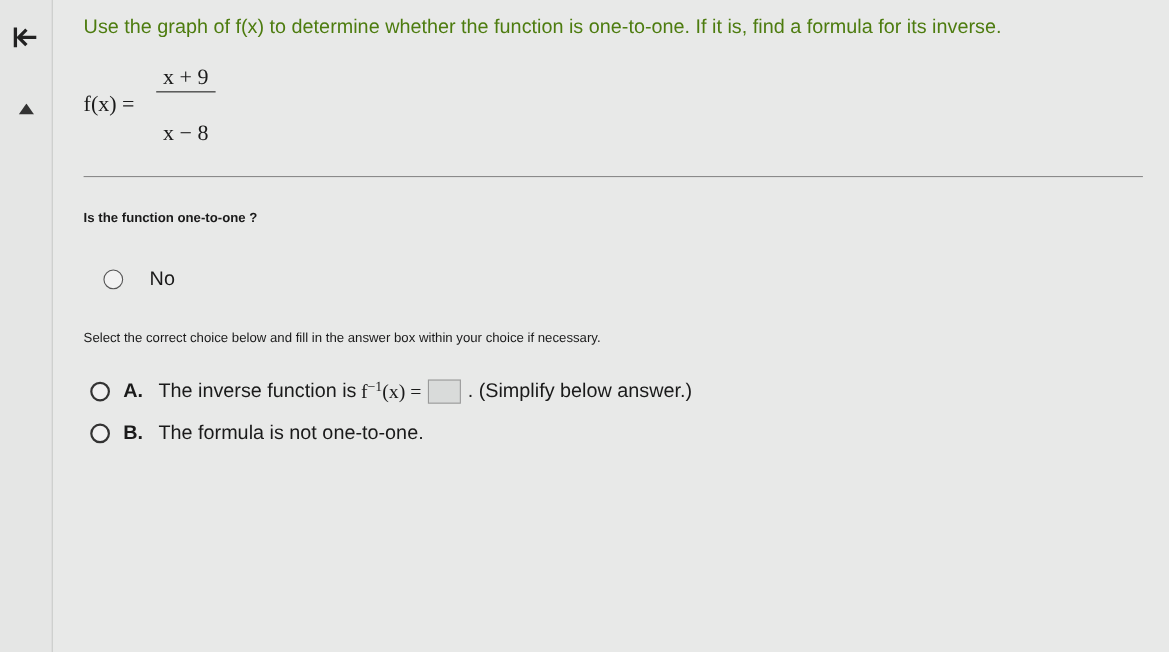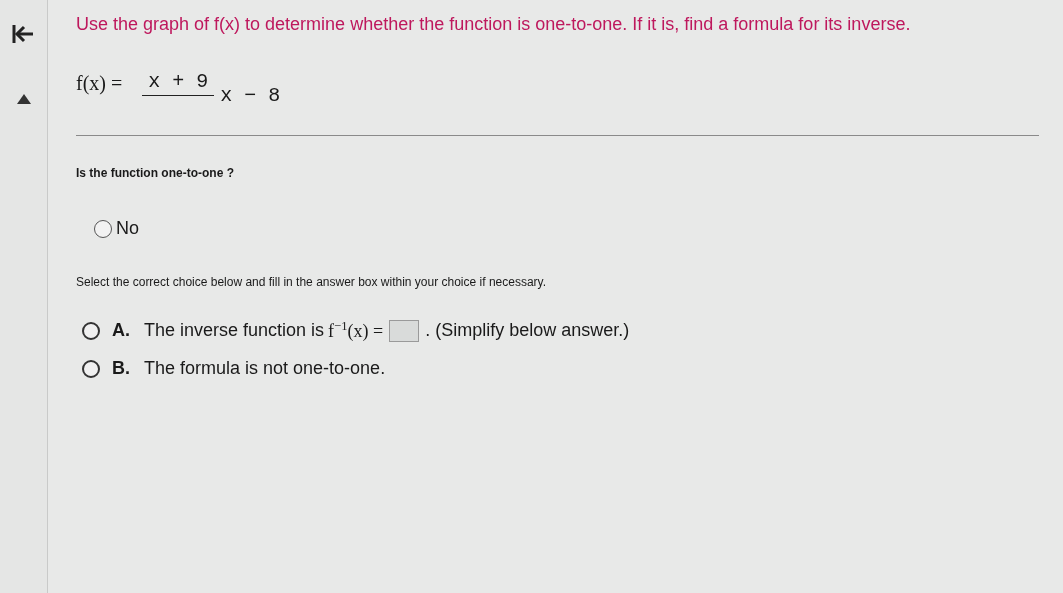--- a/index.html
+++ b/index.html
@@ -40,55 +40,56 @@
   }
   .content {
     position: absolute;
     left: 48px; top: 0; right: 0; bottom: 0;
     padding: 14px 24px 24px 28px;
     overflow: hidden;
   }
   .prompt {
     font-size: 18px;
     font-weight: 400;
-    color: #be185d;
+    color: #4d7c0f;
     margin-bottom: 24px;
   }
   .formula {
     font-size: 20px;
     font-family: "Times New Roman", serif;
     display: flex;
     align-items: center;
     gap: 20px;
     margin-bottom: 28px;
   }
   .frac {
     display: inline-flex;
-    align-items: center;
-    font-family: Liberation Mono, monospace;
+    flex-direction: column;
+    align-items: center;
+    font-family: Liberation Serif, serif;
     line-height: 1.1;
     justify-content: center;
   }
   .frac .num { border-bottom: 1.5px solid #222; padding: 0 6px 2px 6px; }
   .frac .den { padding: 2px 6px 0 6px; margin-top: 24px; }
   hr.divider {
     border: none;
     border-top: 1px solid #8a8a8a;
     margin: 0 0 30px 0;
   }
   .question-label {
     font-size: 12px;
     margin-bottom: 32px;
     font-weight: bold;
   }
   .radio-group { margin-left: 18px; margin-bottom: 30px; }
   .radio-row {
     display: flex;
     align-items: center;
-    gap: 4px;
+    gap: 24px;
     font-size: 18px;
     padding: 6px 0;
     cursor: pointer;
   }
   .radio {
     width: 18px; height: 18px;
     border: 1.5px solid #555;
     border-radius: 50%;
     display: inline-flex; align-items: center; justify-content: center;
     background: #f2f2f2;

